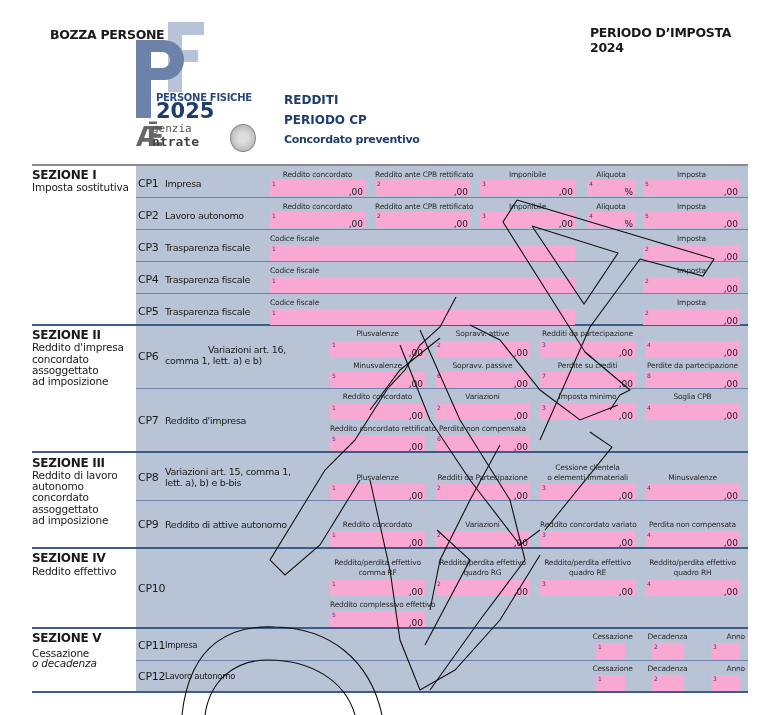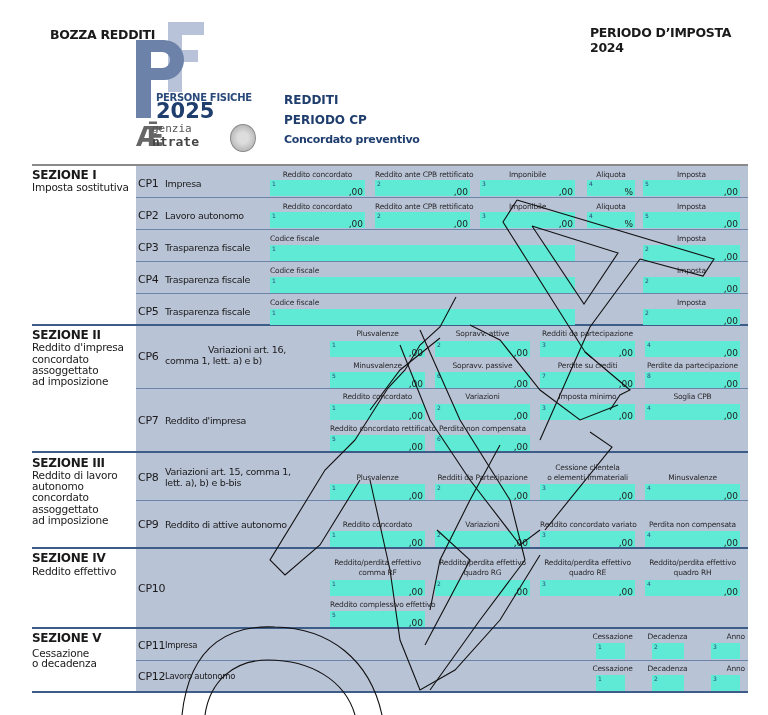--- a/index.html
+++ b/index.html
@@ -20,30 +20,30 @@
   .sline { height: 1px; background: #6b84a8; }
   .toprule { left: 32px; top: 164px; width: 716px; height: 2px; background: #8a8a8a; }
 
   .sec-title { font-size: 12px; font-weight: bold; left: 32px; letter-spacing: -0.3px; }
   .sec-sub { font-size: 10.5px; left: 32px; line-height: 12px; letter-spacing: -0.2px; }
 
   .code { font-size: 11px; font-weight: normal; left: 138px; letter-spacing: -0.3px; }
   .desc { font-size: 9.5px; letter-spacing: -0.3px; line-height: 11px; }
 
   .flabel { font-size: 7.5px; text-align: center; color: #2a2a2a; letter-spacing: -0.2px; line-height: 9px; white-space: nowrap; }
-  .field { background: #5eead4; height: 16px; text-align: right; }
+  .field { background: #f9a8d4; height: 16px; text-align: right; }
   .fnum { position: absolute; left: 2px; top: 0px; font-size: 6px; color: #2a4a7a; }
   .fsuf { position: absolute; right: 2px; bottom: -1px; font-size: 9px; color: #222; }
 
   svg.overlay { position: absolute; left: 0; top: 0; pointer-events: none; }
 </style>
 </head>
 <body>
 
-<div class="abs draft">BOZZA REDDITI</div>
+<div class="abs draft">BOZZA PERSONE</div>
 <div class="abs period">PERIODO D’IMPOSTA 2024</div>
 
 <div class="abs" style="left:130px;top:18px;width:140px;height:140px;">
   <svg width="140" height="140" viewBox="0 0 140 140">
 
     <rect x="38" y="4" width="14" height="70" fill="#b8c2d8"></rect>
     <rect x="38" y="4" width="36" height="13" fill="#b8c2d8"></rect>
     <rect x="38" y="32" width="30" height="12" fill="#b8c2d8"></rect>
 
     <rect x="6" y="22" width="15" height="78" fill="#6c82a8"></rect>
@@ -94,21 +94,21 @@
 <div class="abs sec-sub" style="top:480px;">autonomo</div>
 <div class="abs sec-sub" style="top:491px;">concordato</div>
 <div class="abs sec-sub" style="top:503px;">assoggettato</div>
 <div class="abs sec-sub" style="top:514px;">ad imposizione</div>
 
 <div class="abs sec-title" style="top:551px;">SEZIONE IV</div>
 <div class="abs sec-sub" style="top:565px;">Reddito effettivo</div>
 
 <div class="abs sec-title" style="top:631px;">SEZIONE V</div>
 <div class="abs sec-sub" style="top:647px;">Cessazione</div>
-<div class="abs sec-sub" style="top:657px;">o decadenza</div>
+<div class="abs sec-sub" style="top:657px;font-style:italic;">o decadenza</div>
 
 <div class="abs code" style="top:177px;">CP1</div>
 <div class="abs desc" style="left:165px;top:178px;">Impresa</div>
 <div class="abs flabel" style="left:270px;top:170px;width:95px;">Reddito concordato</div>
 <div class="abs field" style="left:270px;top:180px;width:95px;">
     <span class="fnum">1</span>
     <span class="fsuf">,00</span>
   </div>
 <div class="abs flabel" style="left:375px;top:170px;width:95px;">Reddito ante CPB rettificato</div>
 <div class="abs field" style="left:375px;top:180px;width:95px;">

